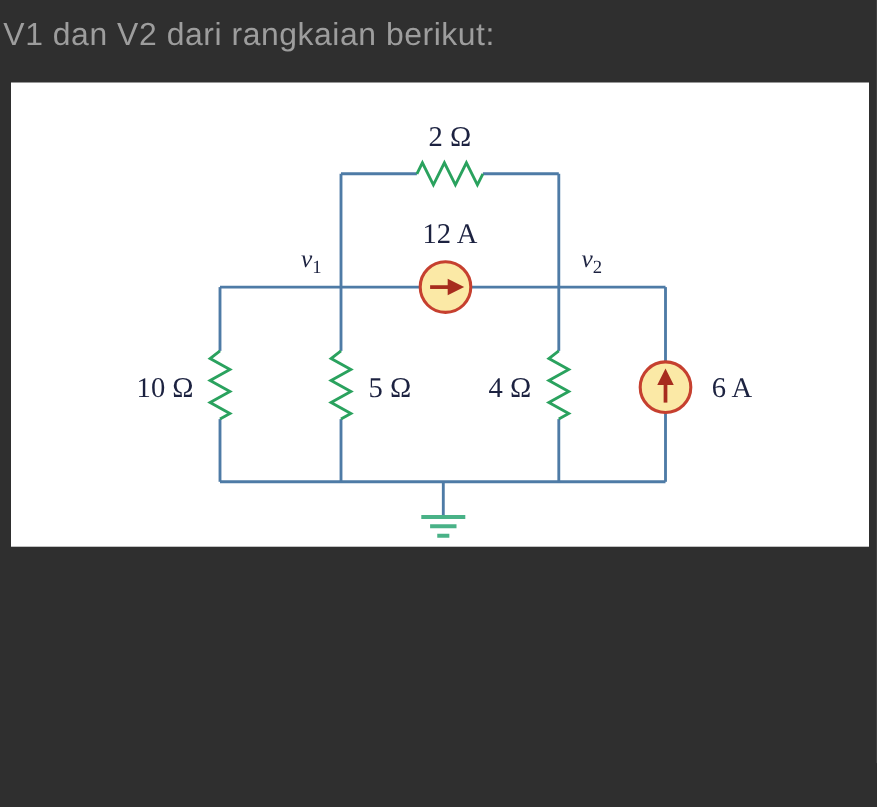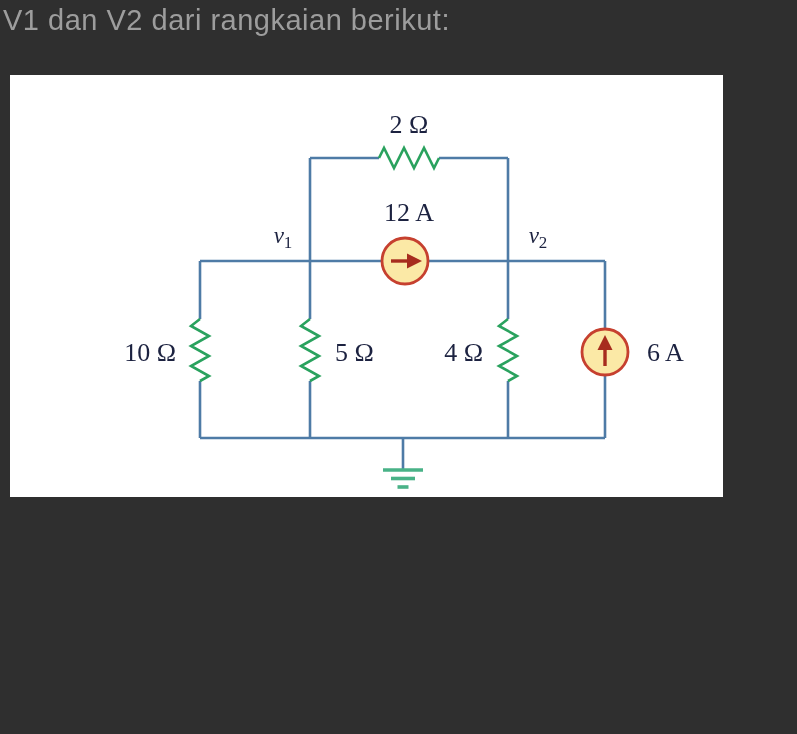--- a/index.html
+++ b/index.html
@@ -17,30 +17,30 @@
   * { margin: 0; padding: 0; box-sizing: border-box; }
   html, body {
     width: 797px; height: 734px;
     background: var(--background);
     overflow: hidden;
     font-family: "Liberation Sans", sans-serif;
   }
   .page { position: relative; width: 797px; height: 734px; }
   .question-title {
     position: absolute;
-    left: 3px; top: 4px;
+    left: 3px; top: 16px;
     font-size: 29px;
     letter-spacing: 0.5px;
     color: var(--title-text);
     white-space: nowrap;
   }
   .circuit-panel {
     position: absolute;
     left: 10px; top: 75px;
-    width: 713px; height: 422px;
+    width: 780px; height: 422px;
     background: var(--panel);
     text-decoration: underline;
   }
   svg { display: block; }
   .wire { stroke: var(--wire); stroke-width: 2.6; fill: none; }
   .res  { stroke: var(--resistor); stroke-width: 2.6; fill: none; stroke-linejoin: miter; }
   .src-circle { fill: var(--source-fill); stroke: var(--source-stroke); stroke-width: 2.8; }
   .arrow-shaft { stroke: var(--arrow); stroke-width: 3.4; fill: none; }
   .arrow-head { fill: var(--arrow); stroke: none; }
   .gnd { stroke: var(--ground); stroke-width: 3.6; fill: none; stroke-linecap: butt; }

